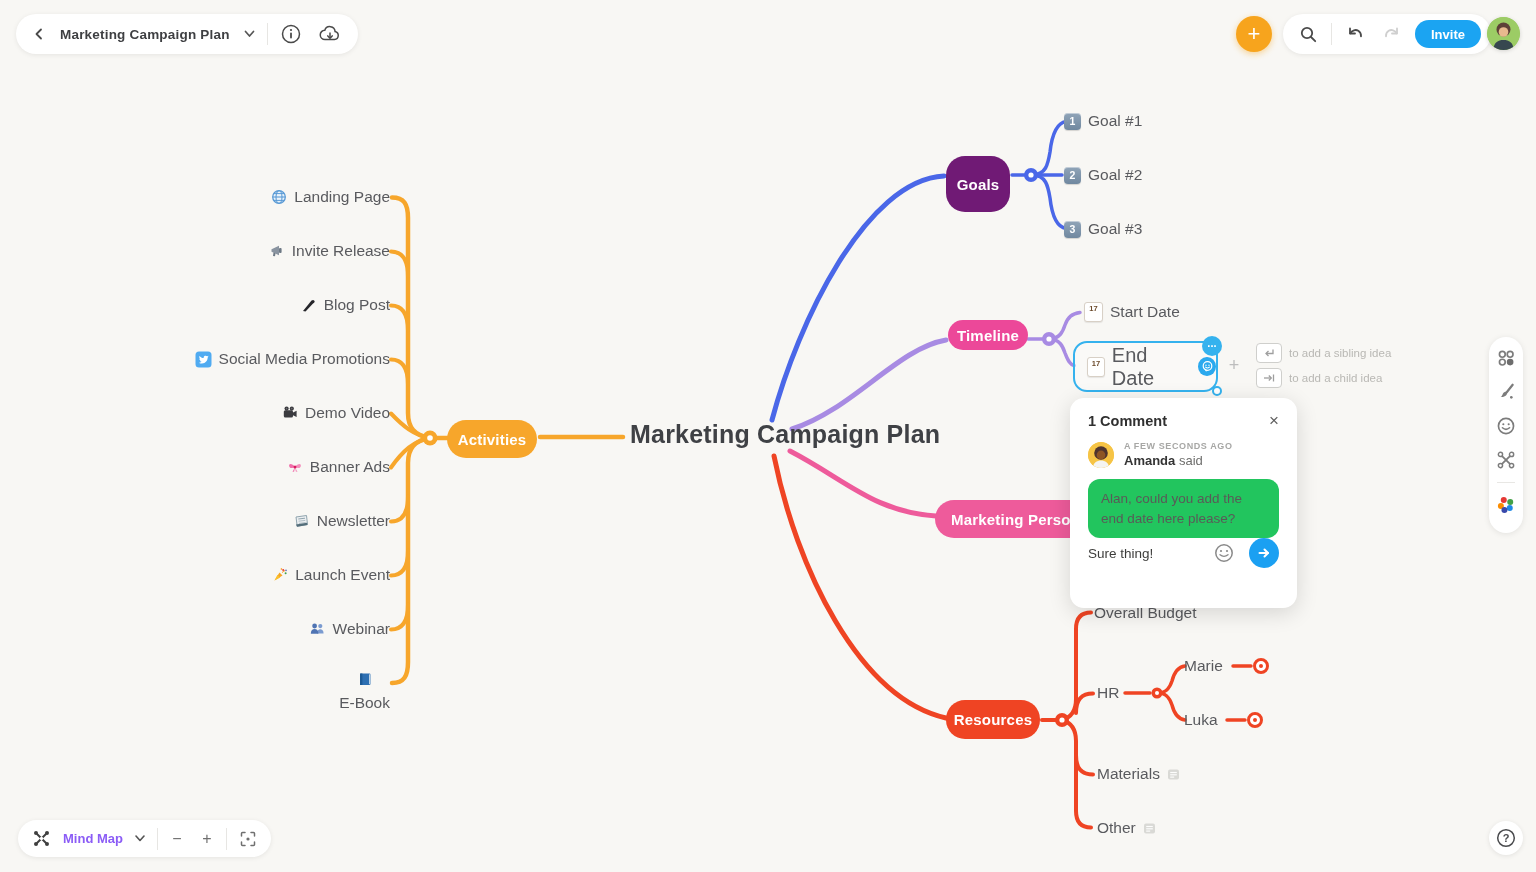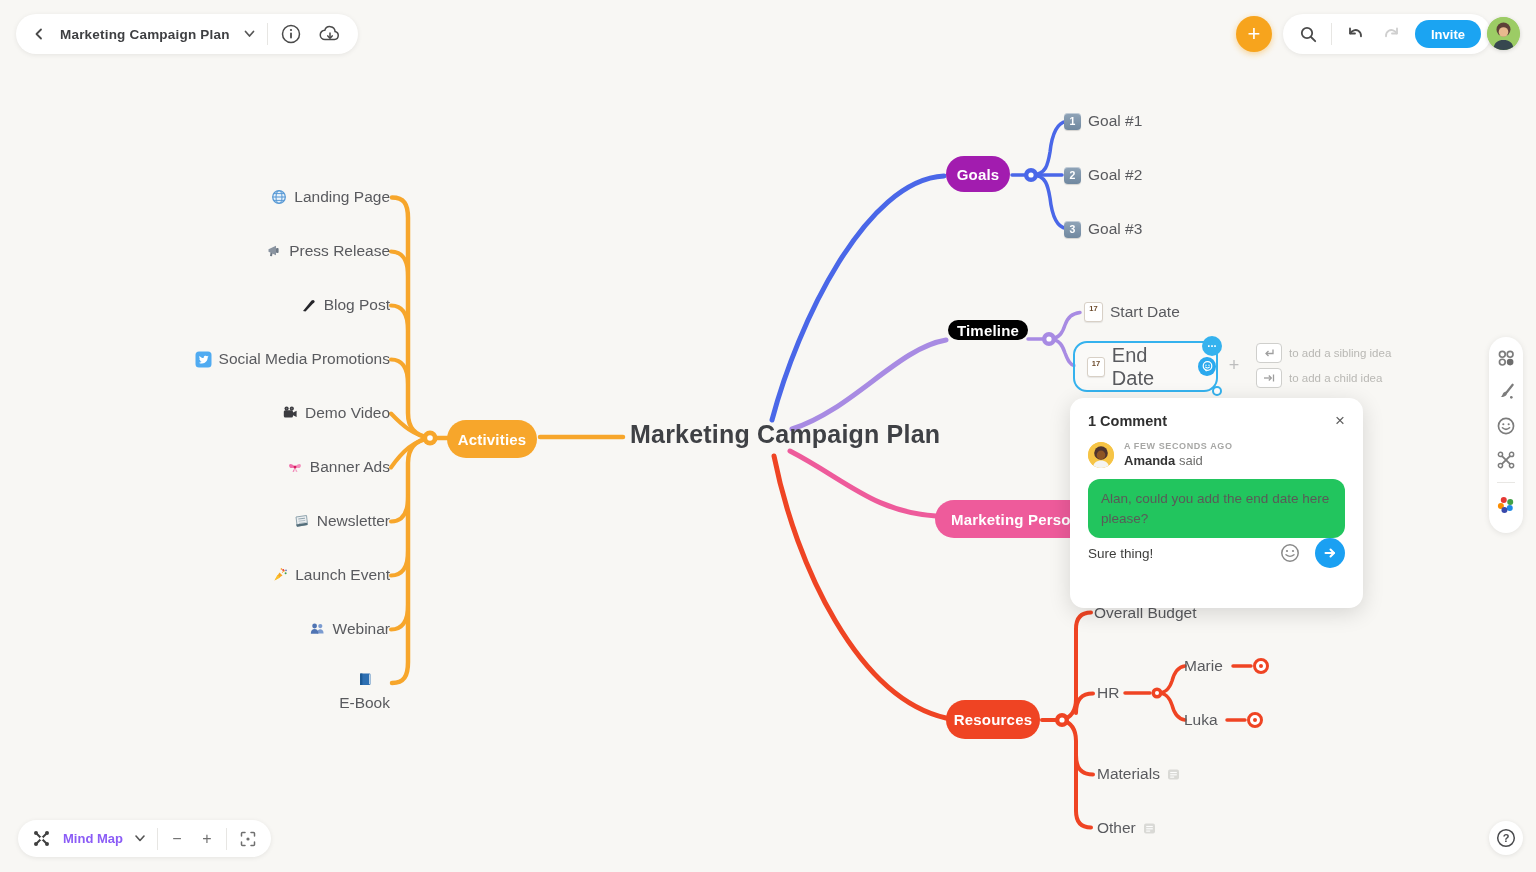--- a/index.html
+++ b/index.html
@@ -55,21 +55,21 @@
   .plus-gray{position:absolute;left:1224px;top:355px;width:20px;height:20px;color:#BDBDBD;
     font-size:18px;display:flex;align-items:center;justify-content:center;z-index:4;cursor:pointer;}
   .hint{position:absolute;display:flex;align-items:center;gap:7px;z-index:4;}
   .key{width:24px;height:18px;border:1.5px solid #CFCFCC;border-radius:4px;background:#fff;
     display:flex;align-items:center;justify-content:center;}
   .hint-txt{font-size:11.5px;color:#B9B8B4;font-weight:500;}
 
   .note-ic{opacity:.75;}
 
   
-  .popup{position:absolute;left:1070px;top:398px;width:293px;height:210px;background:#fff;
+  .popup{position:absolute;left:1070px;top:398px;width:227px;height:210px;background:#fff;
     border-radius:14px;box-shadow:0 5px 22px rgba(0,0,0,.14);z-index:20;padding:15px 18px;
     box-sizing:border-box;}
   .pop-head{display:flex;justify-content:space-between;align-items:center;}
   .pop-title{font-size:14.5px;font-weight:700;color:#303030;}
   .pop-close{font-size:17px;color:#5f5f5f;cursor:pointer;line-height:14px;}
   .pop-meta{display:flex;gap:10px;margin-top:12px;align-items:center;}
   .amanda{width:26px;height:26px;border-radius:50%;background:#F6C445;overflow:hidden;flex:none;}
   .meta-ts{font-size:9px;color:#A7A7A5;letter-spacing:.6px;font-weight:600;}
   .meta-who{font-size:13px;color:#6e6e6c;margin-top:2px;}
   .meta-who b{color:#343434;}
@@ -163,22 +163,22 @@
       <circle cx="1261" cy="666" r="6.5" fill="#fff" stroke="#EF4423" stroke-width="3"></circle>
       <circle cx="1261" cy="666" r="2" fill="#EF4423"></circle>
       <circle cx="1255" cy="720" r="6.5" fill="#fff" stroke="#EF4423" stroke-width="3"></circle>
       <circle cx="1255" cy="720" r="2" fill="#EF4423"></circle>
     </g>
   </svg>
 
   <div class="root-label">Marketing Campaign Plan</div>
 
   <div class="bnode" style="left:447px;top:420px;width:90px;height:38px;background:#F7A62B;">Activities</div>
-  <div class="bnode" style="left:946px;top:156px;width:64px;height:36px;background:#a21caf;text-align:right;">Goals</div>
-  <div class="bnode" style="left:948px;top:320px;width:80px;height:20px;background:#000000;">Timeline</div>
+  <div class="bnode" style="left:946px;top:156px;width:64px;height:56px;background:#701a75;text-align:right;">Goals</div>
+  <div class="bnode" style="left:948px;top:320px;width:80px;height:30px;background:#ec4899;">Timeline</div>
   <div class="bnode" style="left:935px;top:500px;width:158px;height:38px;background:#EE5B9B;z-index:2;
        justify-content:flex-start;padding-left:16px;overflow:hidden;box-sizing:border-box;white-space:nowrap;">Marketing Personas</div>
   <div class="bnode" style="left:946px;top:700px;width:94px;height:39px;background:#EF4423;">Resources</div>
 
   <div class="m-item" style="right:1146px;top:185px;">
     <span>
         <svg width="16" height="16" viewBox="0 0 16 16">
           <circle cx="8" cy="8" r="6.3" fill="#EAF3FB" stroke="#5B9BD5" stroke-width="1.3"></circle>
           <ellipse cx="8" cy="8" rx="3" ry="6.3" fill="none" stroke="#5B9BD5" stroke-width="1.1"></ellipse>
           <line x1="1.7" y1="8" x2="14.3" y2="8" stroke="#5B9BD5" stroke-width="1.1"></line>
@@ -189,21 +189,21 @@
     <span>Landing Page</span>
   </div>
   <div class="m-item" style="right:1146px;top:239px;">
     <span>
         <svg width="16" height="16" viewBox="0 0 16 16">
           <path d="M2.5 6.2 L10 2.8 V12.2 L2.5 8.8 Z" fill="#8A94A0"></path>
           <rect x="10" y="5" width="2.6" height="5" rx="1" fill="#6E7985"></rect>
           <path d="M4.5 9.5 L4 13 L6 13.3 L6.5 10.3" fill="#6E7985"></path>
         </svg>
       </span>
-    <span>Press Release</span>
+    <span>Invite Release</span>
   </div>
   <div class="m-item" style="right:1146px;top:293px;">
     <span>
         <svg width="16" height="16" viewBox="0 0 16 16">
           <path d="M2 14 L10.5 3.5 L13 5.5 L4.5 14.5 Z" fill="#26262A"></path>
           <circle cx="12" cy="4.6" r="1.6" fill="#26262A"></circle>
         </svg>
       </span>
     <span>Blog Post</span>
   </div>

